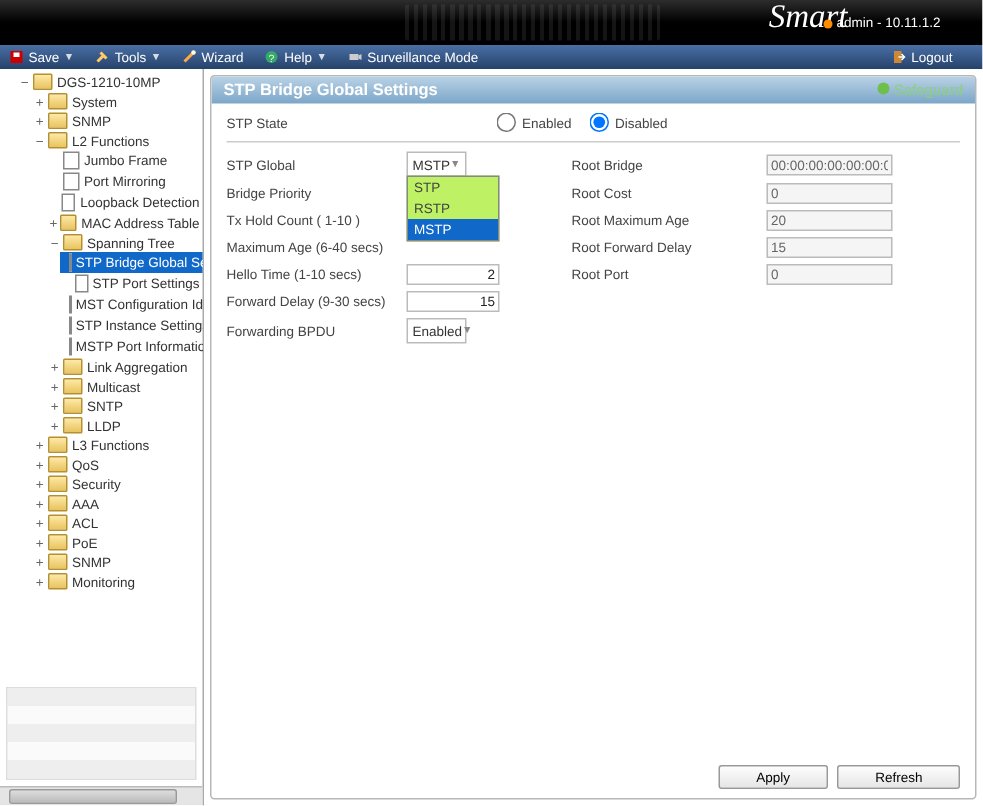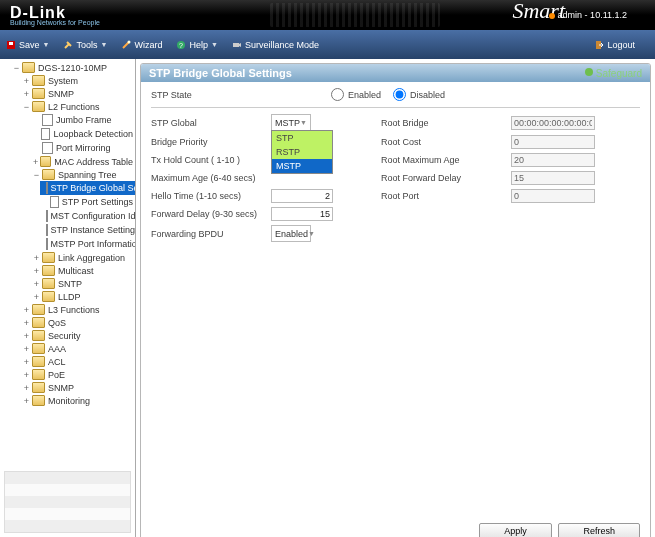--- a/index.html
+++ b/index.html
@@ -5,21 +5,21 @@
 html,body{margin:0;padding:0;font-family:Arial,sans-serif;font-size:10px;background:#fff;color:#222;width:655px;height:537px;overflow:hidden}
 
 .header{height:30px;background:linear-gradient(180deg,#2d2d2d 0%,#000 50%,#000 100%);display:flex;align-items:center;padding:0 10px;position:relative}
 .logo{color:#fff;font-weight:bold;font-size:16px;letter-spacing:1px}
 .logo-sub{color:#89c1e6;font-size:7px;display:block;line-height:6px;margin-top:-2px}
 .smart{position:absolute;right:90px;top:-2px;color:#fff;font-style:italic;font-family:"Brush Script MT",cursive;font-size:22px}
 .admin{position:absolute;right:28px;top:10px;color:#fff;font-size:9px}
 .admin .dot{display:inline-block;width:6px;height:6px;background:#ff8c00;border-radius:50%;margin-right:3px;vertical-align:middle}
 .switchimg{position:absolute;left:270px;top:3px;width:170px;height:24px;opacity:.15;background:repeating-linear-gradient(90deg,#888 0 3px,transparent 3px 6px);border-radius:2px}
 
-.menubar{height:29px;background:linear-gradient(#4a6fa5,#264269);display:flex;align-items:center;padding:0 6px}
+.menubar{height:16px;background:linear-gradient(#4a6fa5,#264269);display:flex;align-items:center;padding:0 6px}
 .menubar .item{color:#fff;font-size:9px;margin-right:14px;display:flex;align-items:center;gap:3px}
 .menubar .item .i{width:10px;height:10px;display:inline-block}
 .spacer{flex:1}
 .chev{font-size:7px;opacity:.8}
 
 .main{display:flex;height:491px}
 .sidebar{width:135px;border-right:1px solid #aaa;overflow:hidden;display:flex;flex-direction:column}
 .tree{flex:1;overflow:auto;padding:2px 0}
 .tree ul{list-style:none;margin:0;padding-left:10px}
 .tree .node{display:flex;align-items:center;padding:1px 2px;white-space:nowrap;font-size:9px;color:#333}
@@ -53,24 +53,20 @@
 .dropdown div{padding:2px 4px;font-size:9px}
 .dropdown .hl{background:#1068c8;color:#fff}
 .cfoot{padding:6px 10px;text-align:right}
 .btn{border:1px solid #999;background:linear-gradient(#fdfdfd,#e6e6e6);font-size:9px;padding:2px 24px;margin-left:4px;border-radius:2px;cursor:pointer}
 svg{display:block}
 </style>
 </head>
 <body>
 
 <div class="header">
-  <div>
-    <span class="logo">D-Link</span>
-    <span class="logo-sub">Building Networks for People</span>
-  </div>
   <div class="switchimg"></div>
   <div class="smart">Smart</div>
   <div class="admin"><span class="dot"></span><span>admin - 10.11.1.2</span></div>
 </div>
 
 <div class="menubar">
   <div class="item">
     <span class="i">
         <svg viewBox="0 0 10 10">
           <rect x="1" y="1" width="8" height="8" fill="#c00"></rect>
@@ -166,28 +162,28 @@
                     <div class="node">
                       <span class="exp">&nbsp;</span>
                       <span class="page"></span>
                       <span>Jumbo Frame</span>
                     </div>
                   </li>
                 <li>
                     <div class="node">
                       <span class="exp">&nbsp;</span>
                       <span class="page"></span>
-                      <span>Loopback Detection</span>
+                      <span>Port Mirroring</span>
                     </div>
                   </li>
                 <li>
                     <div class="node">
                       <span class="exp">&nbsp;</span>
                       <span class="page"></span>
-                      <span>Port Mirroring</span>
+                      <span>Loopback Detection</span>
                     </div>
                   </li>
                 <li>
                     <div class="node">
                       <span class="exp">+</span>
                       <span class="fold"></span>
                       <span>MAC Address Table</span>
                     </div>
                   </li>
                 <li>

